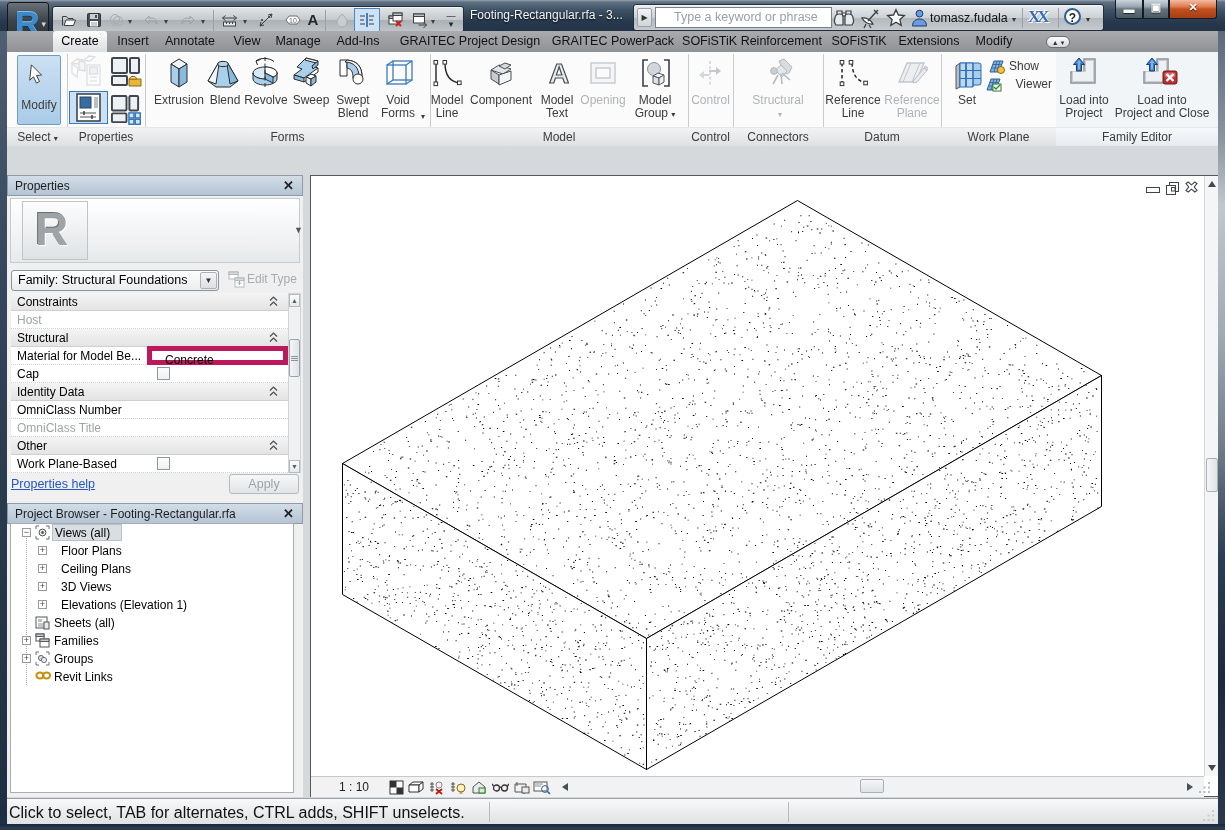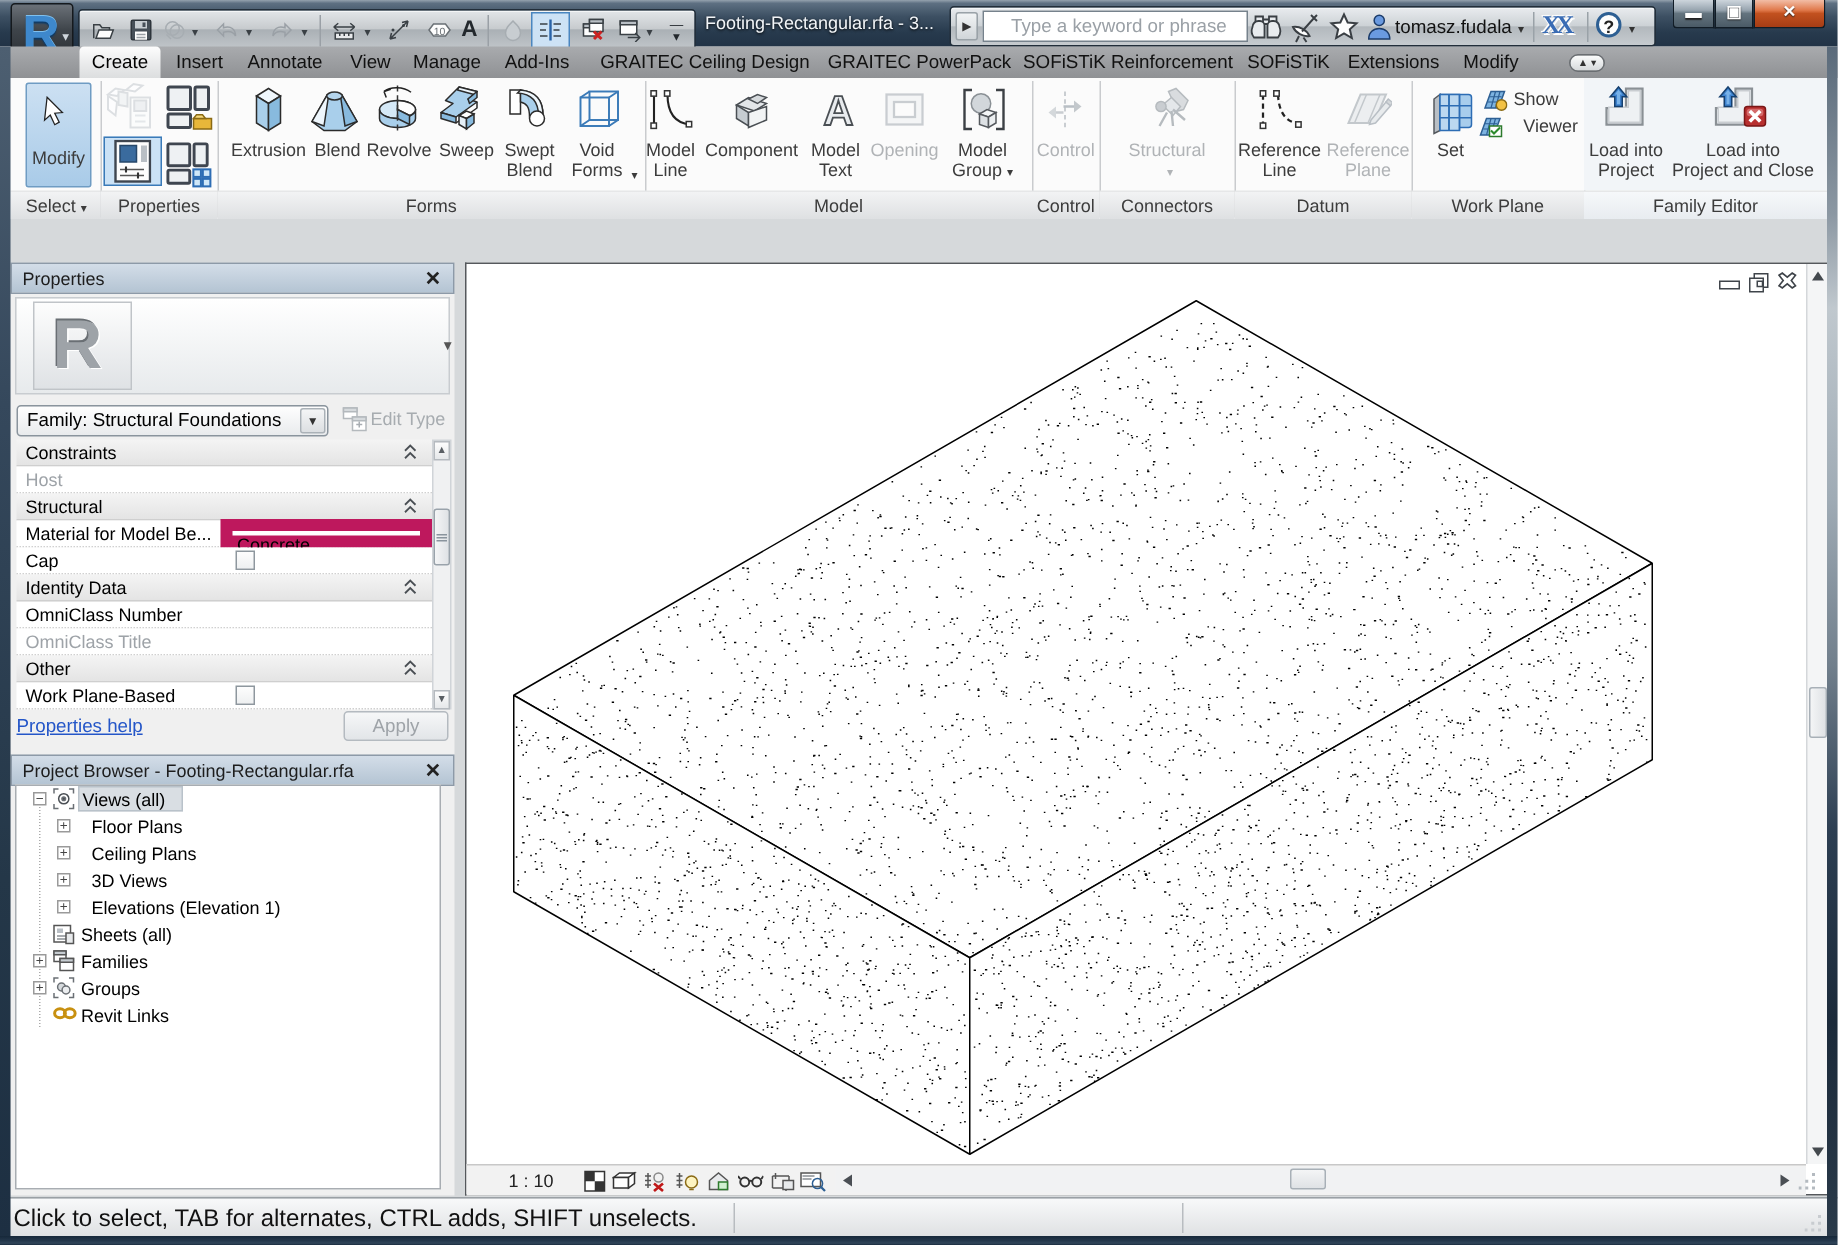--- a/index.html
+++ b/index.html
@@ -184,21 +184,21 @@
  <div style="position:absolute;left:452px;top:10px;font-size:8px;color:#333">▾</div>
 </div>
 
 <div id="tabrow" class="abs">
  <div class="tab active" style="left:53px;width:54px">Create</div>
  <div class="tab" style="left:110px;width:46px">Insert</div>
  <div class="tab" style="left:158px;width:64px">Annotate</div>
  <div class="tab" style="left:226px;width:42px">View</div>
  <div class="tab" style="left:270px;width:56px">Manage</div>
  <div class="tab" style="left:330px;width:56px">Add-Ins</div>
- <div class="tab" style="left:392px;width:156px">GRAITEC Ceiling Design</div>
+ <div class="tab" style="left:392px;width:156px">GRAITEC Project Design</div>
  <div class="tab" style="left:550px;width:126px">GRAITEC PowerPack</div>
  <div class="tab" style="left:680px;width:144px">SOFiSTiK Reinforcement</div>
  <div class="tab" style="left:828px;width:62px">SOFiSTiK</div>
  <div class="tab" style="left:894px;width:70px">Extensions</div>
  <div class="tab" style="left:968px;width:52px">Modify</div>
 </div>
 <div id="ribtoggle" class="abs">▲ ▾</div>
 
 <div id="ribbon" class="abs">
     <div id="modify" class="abs"></div>
@@ -488,21 +488,21 @@
     <div class="grow ghead" style="top:154px">
       <span class="glabel">Structural</span>
       <span class="chev">
         <svg width="9" height="11">
           <path d="M1 4.5L4.5 1L8 4.5M1 9.5L4.5 6L8 9.5" fill="none" stroke="#4a4f54" stroke-width="1.2"></path>
         </svg>
       </span>
     </div>
     <div class="grow" style="top:172px">
       <span class="glabel">Material for Model Be...</span>
-      <span class="gval" style="border:8px solid #be185d;top:-1px;height:19px;padding-left:3px;left:136px">Concrete</span>
+      <span class="gval" style="border:5px solid #be185d;top:-1px;height:19px;padding-left:13px;left:136px">Concrete</span>
     </div>
     <div class="grow" style="top:190px">
       <span class="glabel">Cap</span>
       <span class="gval"></span>
       <span class="cb"></span>
     </div>
     <div class="grow" style="top:226px">
       <span class="glabel" style="">OmniClass Number</span>
       <span class="gval"></span>
     </div>

